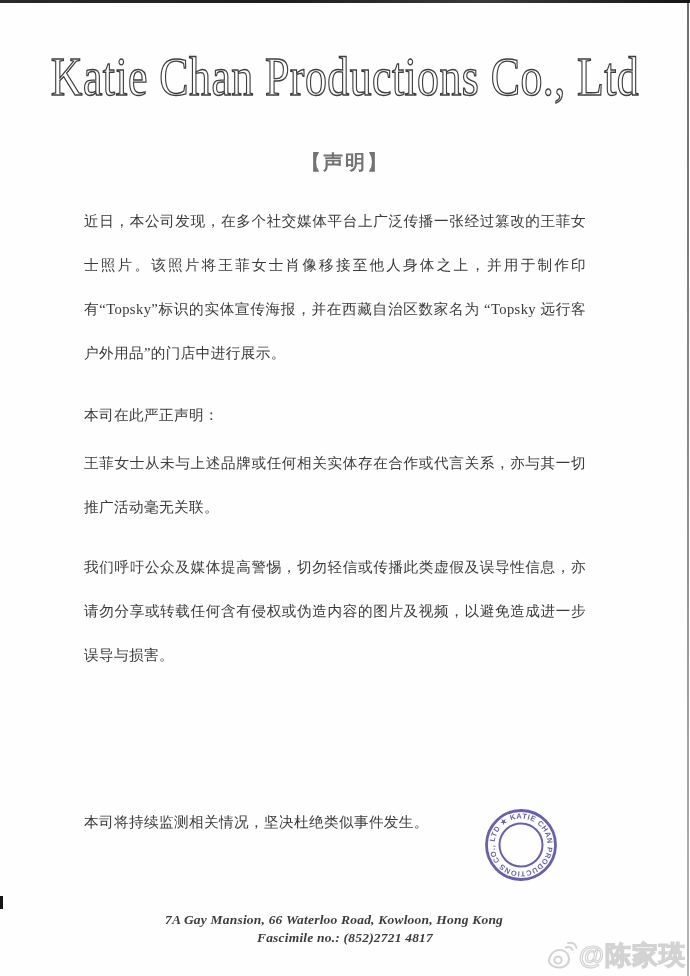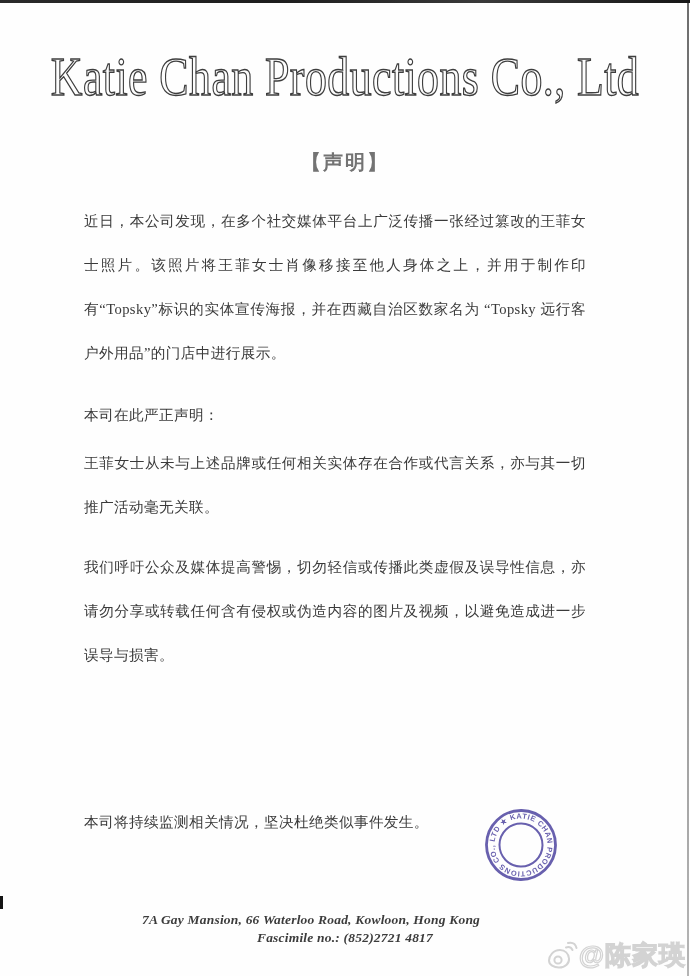--- a/index.html
+++ b/index.html
@@ -35,22 +35,22 @@
   .p1{top:199px;}
   .p2{top:393px;}
   .p3{top:441px;}
   .p4{top:545px;}
   .p5{top:695px;}
   .p6{top:800px;}
 
   .seal{position:absolute;left:477px;top:801px;opacity:0.88;filter:blur(0.3px);}
 
   .footer-address{
-    position:absolute;top:912px;left:11px;width:600px;text-align:center;
-    font-style:italic;font-size:13.5px;font-weight:600;color:#3c3c3c;letter-spacing:0.2px;
+    position:absolute;top:912px;left:0;width:600px;text-align:center;
+    font-style:italic;font-size:13.5px;font-weight:600;color:#3c3c3c;letter-spacing:0.2px;padding-left:34px;
   }
   .footer-contacts{
     position:absolute;top:930px;left:0;width:690px;
     display:flex;justify-content:center;gap:78px;
     font-style:italic;font-size:13.5px;font-weight:600;color:#3c3c3c;letter-spacing:0.2px;
   }
   .watermark{
     position:absolute;right:4px;top:938px;display:flex;align-items:center;gap:1px;
     font-family:"Liberation Sans","DejaVu Sans",sans-serif;
   }

